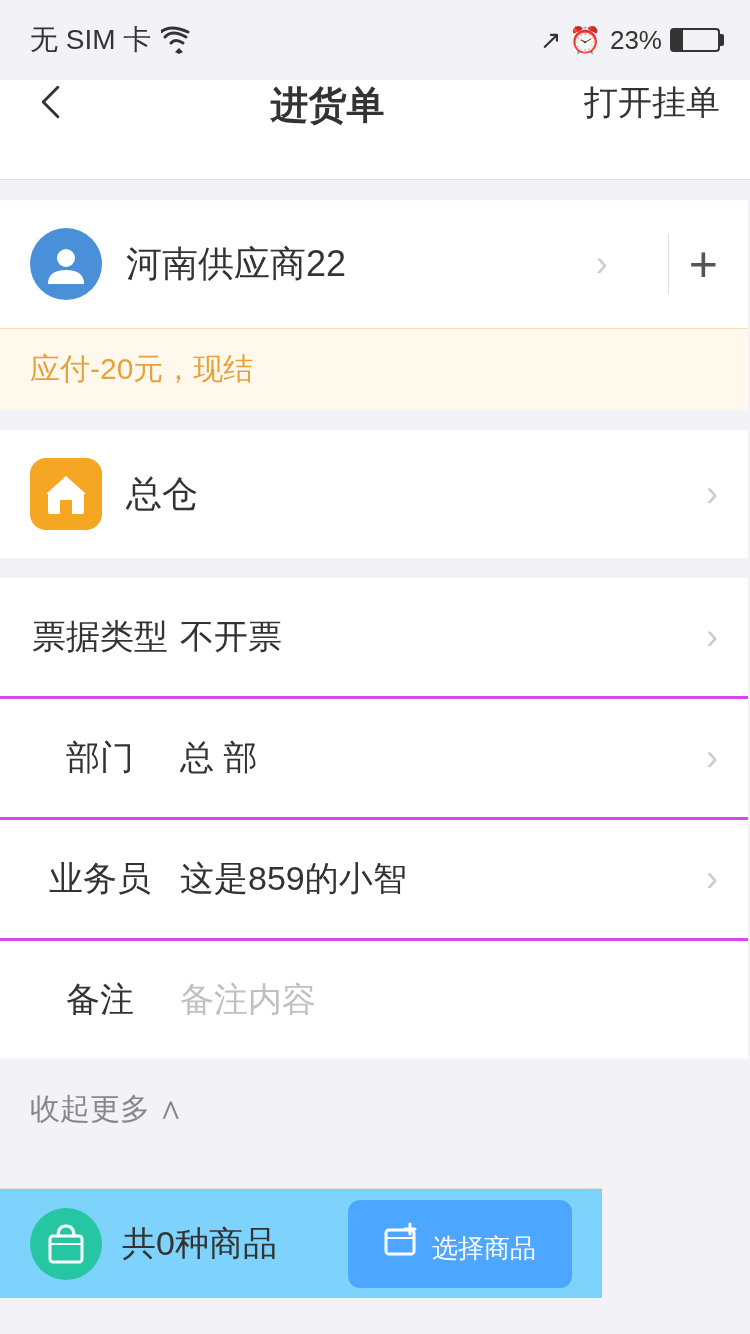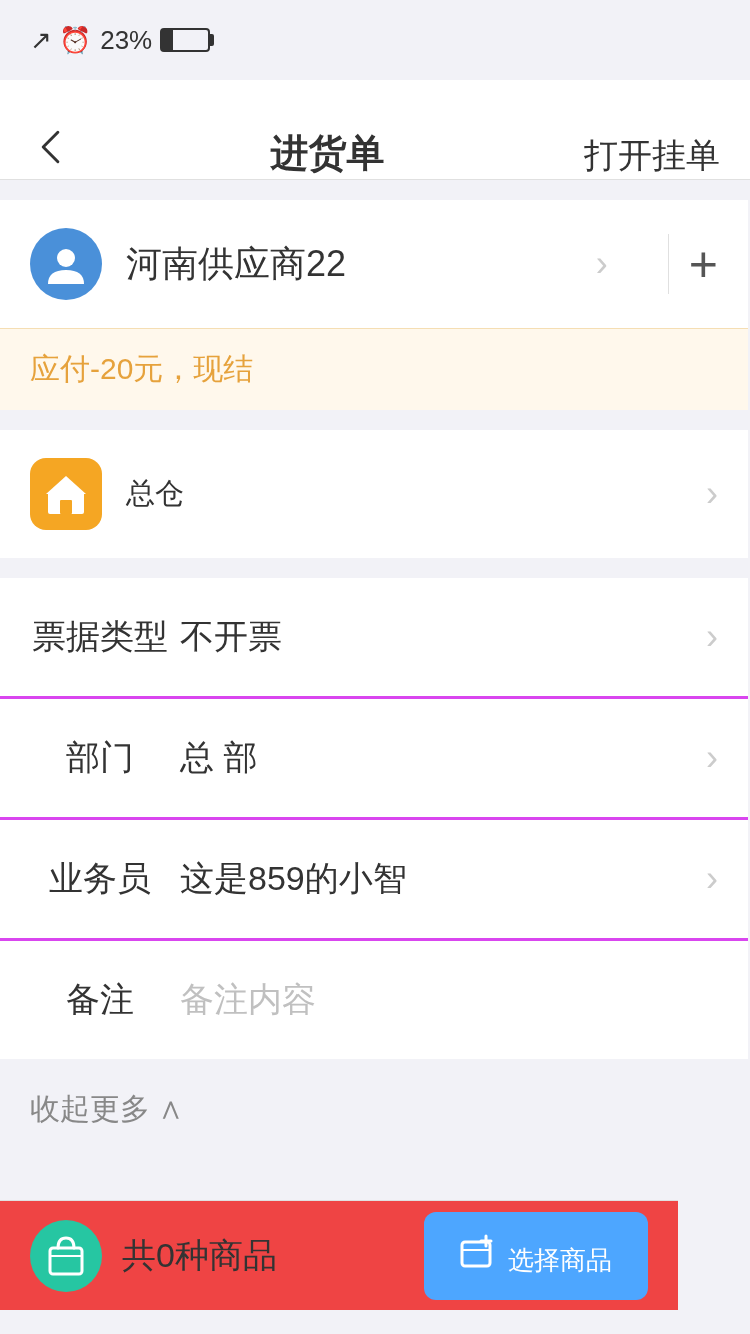--- a/index.html
+++ b/index.html
@@ -67,21 +67,21 @@
       background: #333;
       border-radius: 0 2px 2px 0;
     }
 
     
     .nav-bar {
       width: 750px;
       height: 100px;
       background: #ffffff;
       display: flex;
-      align-items: flex-end;
+      align-items: flex-start;
       justify-content: space-between;
       padding: 0 30px;
       border-bottom: 1px solid #e0e0e0;
     }
     .nav-back {
       font-size: 44px;
       color: #333;
       cursor: pointer;
       width: 60px;
     }
@@ -183,21 +183,21 @@
       margin-right: 24px;
       flex-shrink: 0;
     }
     .warehouse-icon svg {
       width: 44px;
       height: 44px;
       fill: white;
     }
     .warehouse-name {
       flex: 1;
-      font-size: 29px;
+      font-size: 36px;
       color: #333;
       font-family: Liberation Mono, monospace;
     }
     .row-chevron {
       font-size: 36px;
       color: #ccc;
     }
 
     
     .form-row {
@@ -232,28 +232,28 @@
       justify-content: flex-start;
       padding: 30px;
       background: #f2f2f7;
       font-size: 30px;
       color: #888;
       cursor: pointer;
     }
 
     
     .bottom-bar {
-      width: 678px;
+      width: 602px;
       height: 110px;
-      background: #ef4444;
+      background: #7dd3fc;
       display: flex;
       align-items: center;
       padding: 0 30px;
       border-top: 1px solid #e0e0e0;
-      margin-top: 20px;
+      margin-top: 8px;
     }
     .product-icon {
       width: 72px;
       height: 72px;
       border-radius: 50%;
       background: #26c6a2;
       display: flex;
       align-items: center;
       justify-content: center;
       margin-right: 20px;
@@ -282,20 +282,29 @@
       cursor: pointer;
     }
     .select-btn-icon {
       font-size: 32px;
     }
   </style>
 </head>
 <body>
 
 <div class="status-bar">
+  <div class="status-bar-left">
+    <span>无 SIM 卡</span>
+    <svg class="wifi-icon" viewBox="0 0 36 28">
+      <path d="M18 22 Q18 22 18 22 L22 26 L18 28 L14 26 Z" fill="#333"></path>
+      <path d="M10 17 Q14 12 22 17" fill="none" stroke="#333" stroke-width="3" stroke-linecap="round"></path>
+      <path d="M4 11 Q11 3 25 11" fill="none" stroke="#333" stroke-width="3" stroke-linecap="round"></path>
+      <path d="M0 6 Q9 -2 27 6" fill="none" stroke="#333" stroke-width="3" stroke-linecap="round"></path>
+    </svg>
+  </div>
   <div class="status-bar-right">
     <span>↗</span>
     <span>⏰</span>
     <span>23%</span>
     <div class="battery-icon"></div>
   </div>
 </div>
 
 <div class="nav-bar">
   <div class="nav-back">

